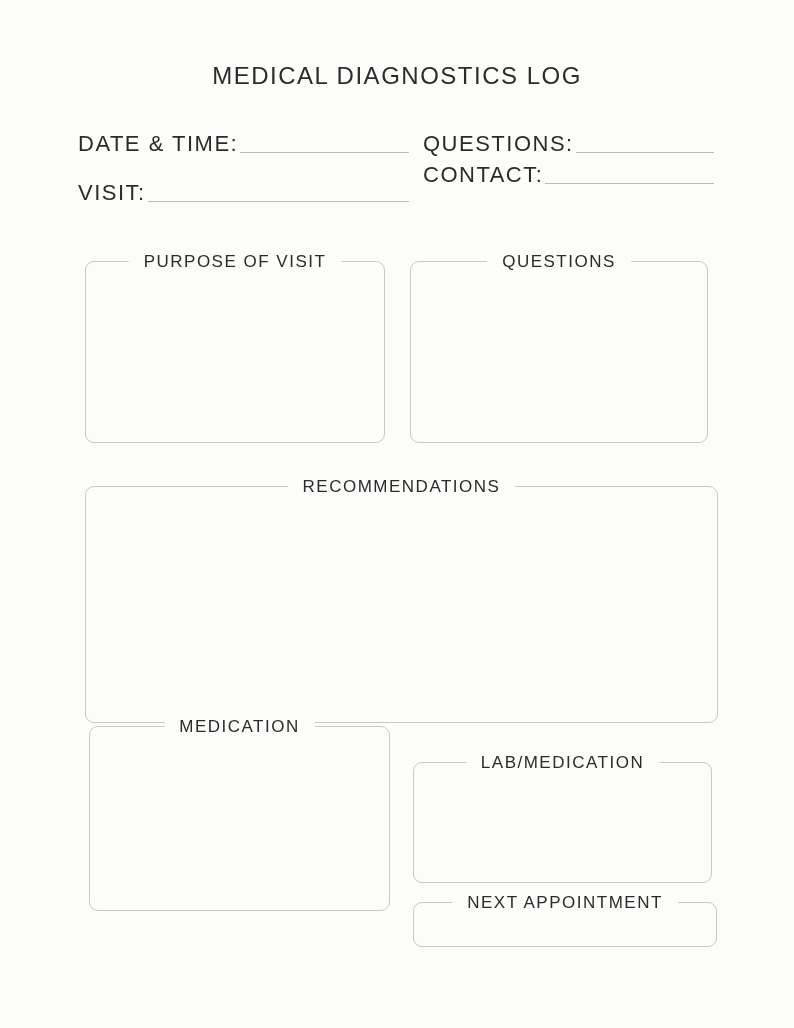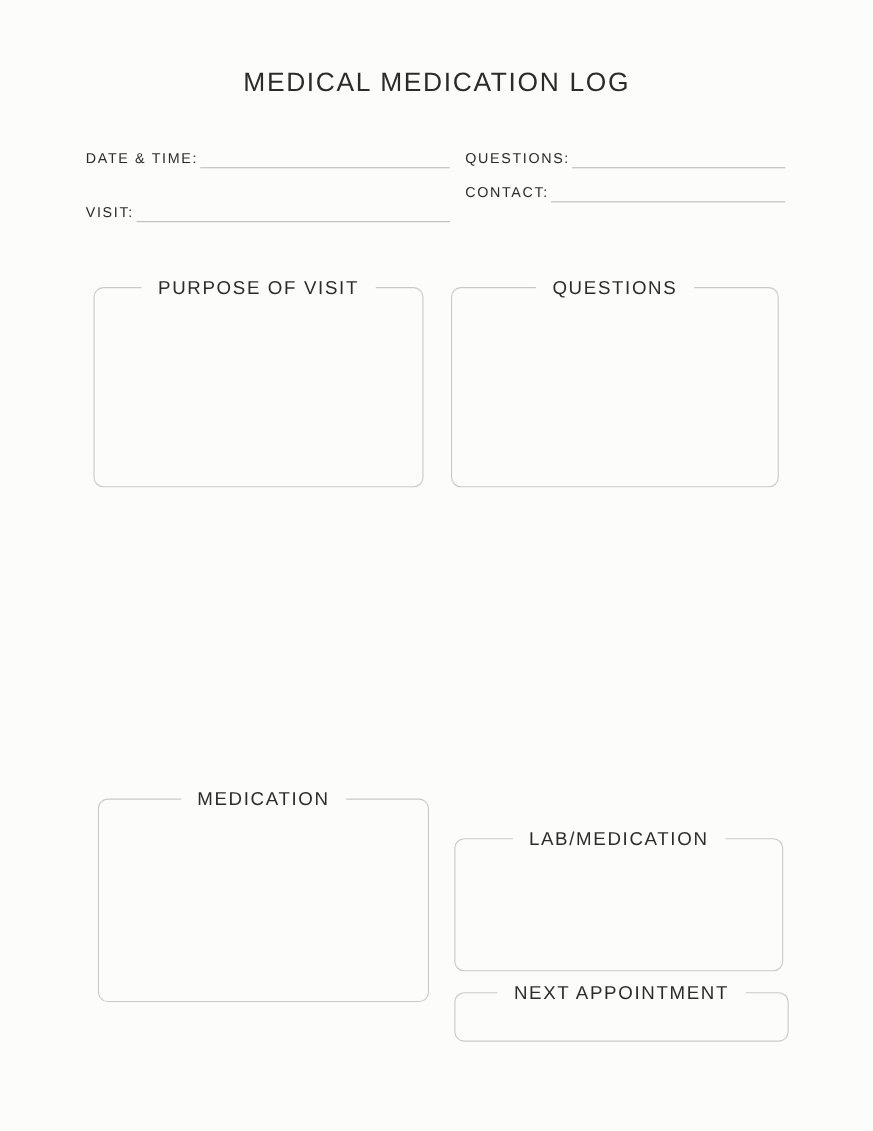--- a/index.html
+++ b/index.html
@@ -35,21 +35,21 @@
     color:var(--text);
   }
   
   .field{
     position:absolute;
     display:flex;
     align-items:flex-end;
     height:18px;
   }
   .field-label{
-    font-size:13px;
+    font-size:22px;
     letter-spacing:1.5px;
     line-height:18px;
     white-space:nowrap;
     color:var(--text);
   }
   .field-line{
     flex:1;
     height:16px;
     border-bottom:1px solid var(--underline);
     margin-left:2px;
@@ -89,21 +89,21 @@
   .b-recommendations{left:85px;top:486px;width:633px;height:237px;}
   .b-medication{left:89px;top:726px;width:301px;height:185px;}
   .b-lab{left:413px;top:762px;width:299px;height:121px;}
   .b-next{left:413px;top:902px;width:304px;height:45px;}
 </style>
 </head>
 <body>
 
 <div class="page">
 
-  <div class="title">MEDICAL MEDICATION LOG</div>
+  <div class="title">MEDICAL DIAGNOSTICS LOG</div>
 
   <div class="field f-datetime">
     <span class="field-label">DATE &amp; TIME:</span>
     <span class="field-line"></span>
   </div>
 
   <div class="field f-location">
     <span class="field-label">QUESTIONS:</span>
     <span class="field-line"></span>
   </div>
@@ -121,20 +121,24 @@
   <div class="box b-purpose">
     <span class="legend">PURPOSE OF VISIT</span>
     <div class="box-content"></div>
   </div>
 
   <div class="box b-questions">
     <span class="legend">QUESTIONS</span>
     <div class="box-content"></div>
   </div>
 
+  <div class="box b-recommendations">
+    <span class="legend">RECOMMENDATIONS</span>
+    <div class="box-content"></div>
+  </div>
 
   <div class="box b-medication">
     <span class="legend">MEDICATION</span>
     <div class="box-content"></div>
   </div>
 
   <div class="box b-lab">
     <span class="legend">LAB/MEDICATION</span>
     <div class="box-content"></div>
   </div>

